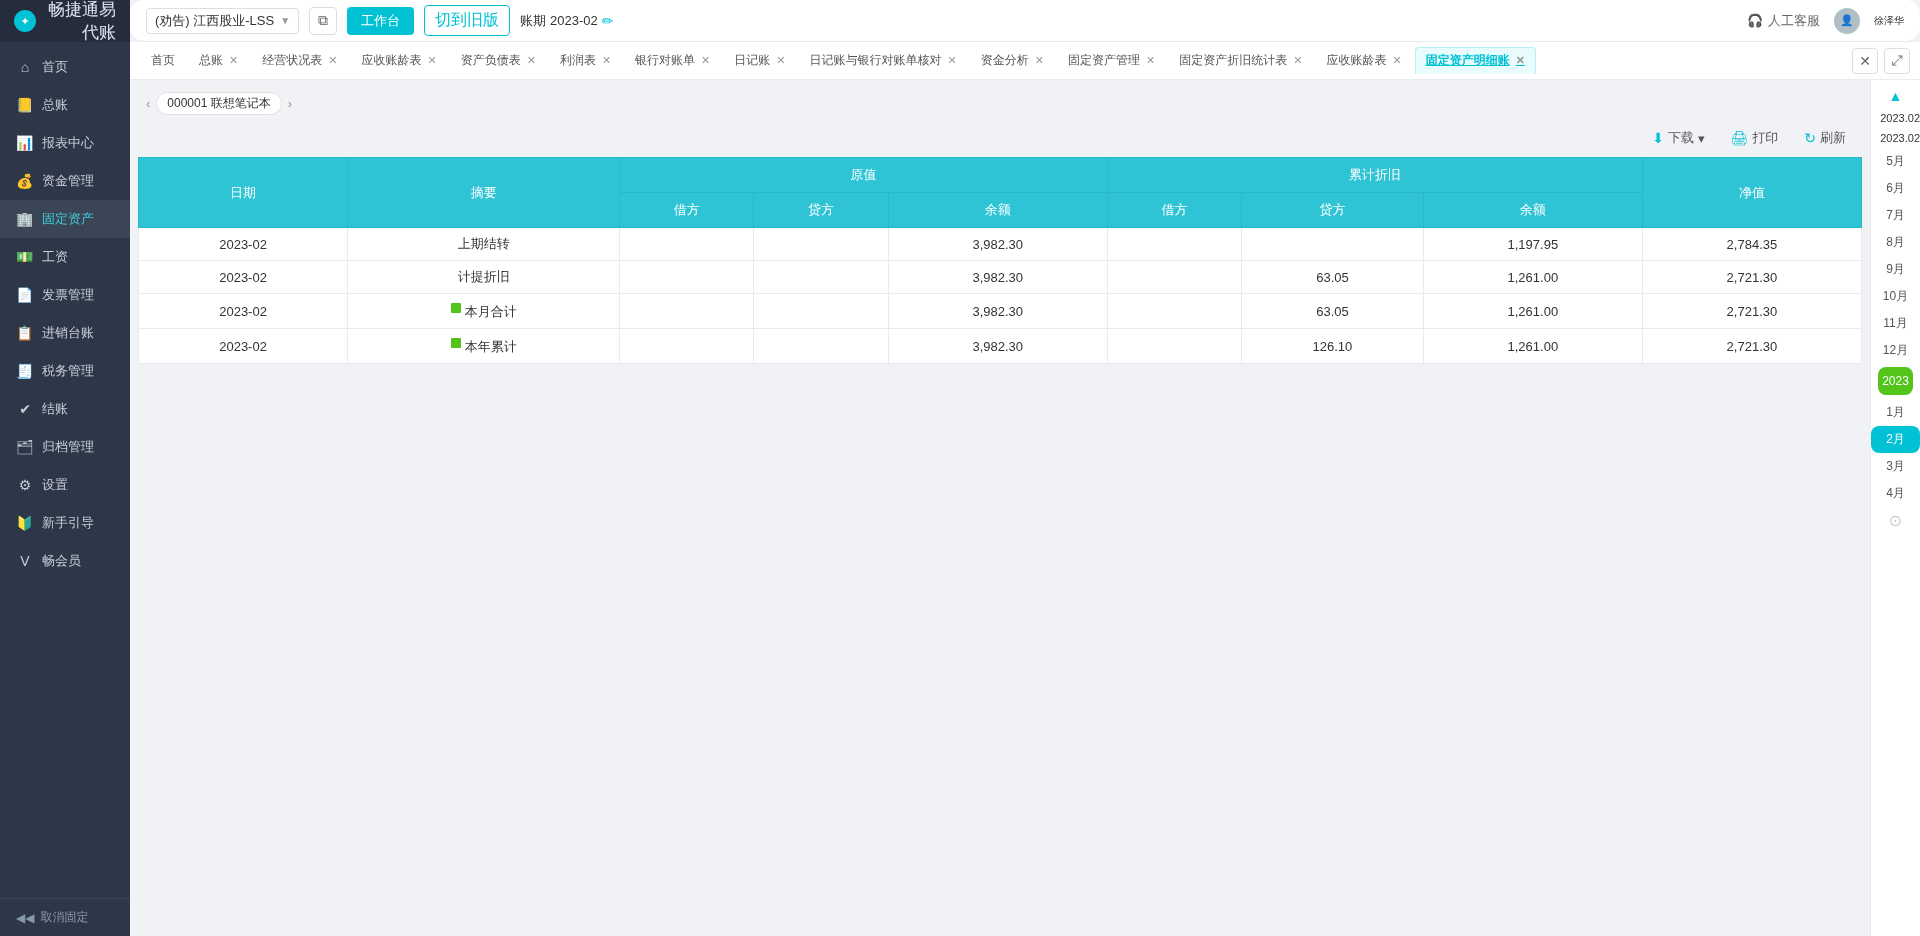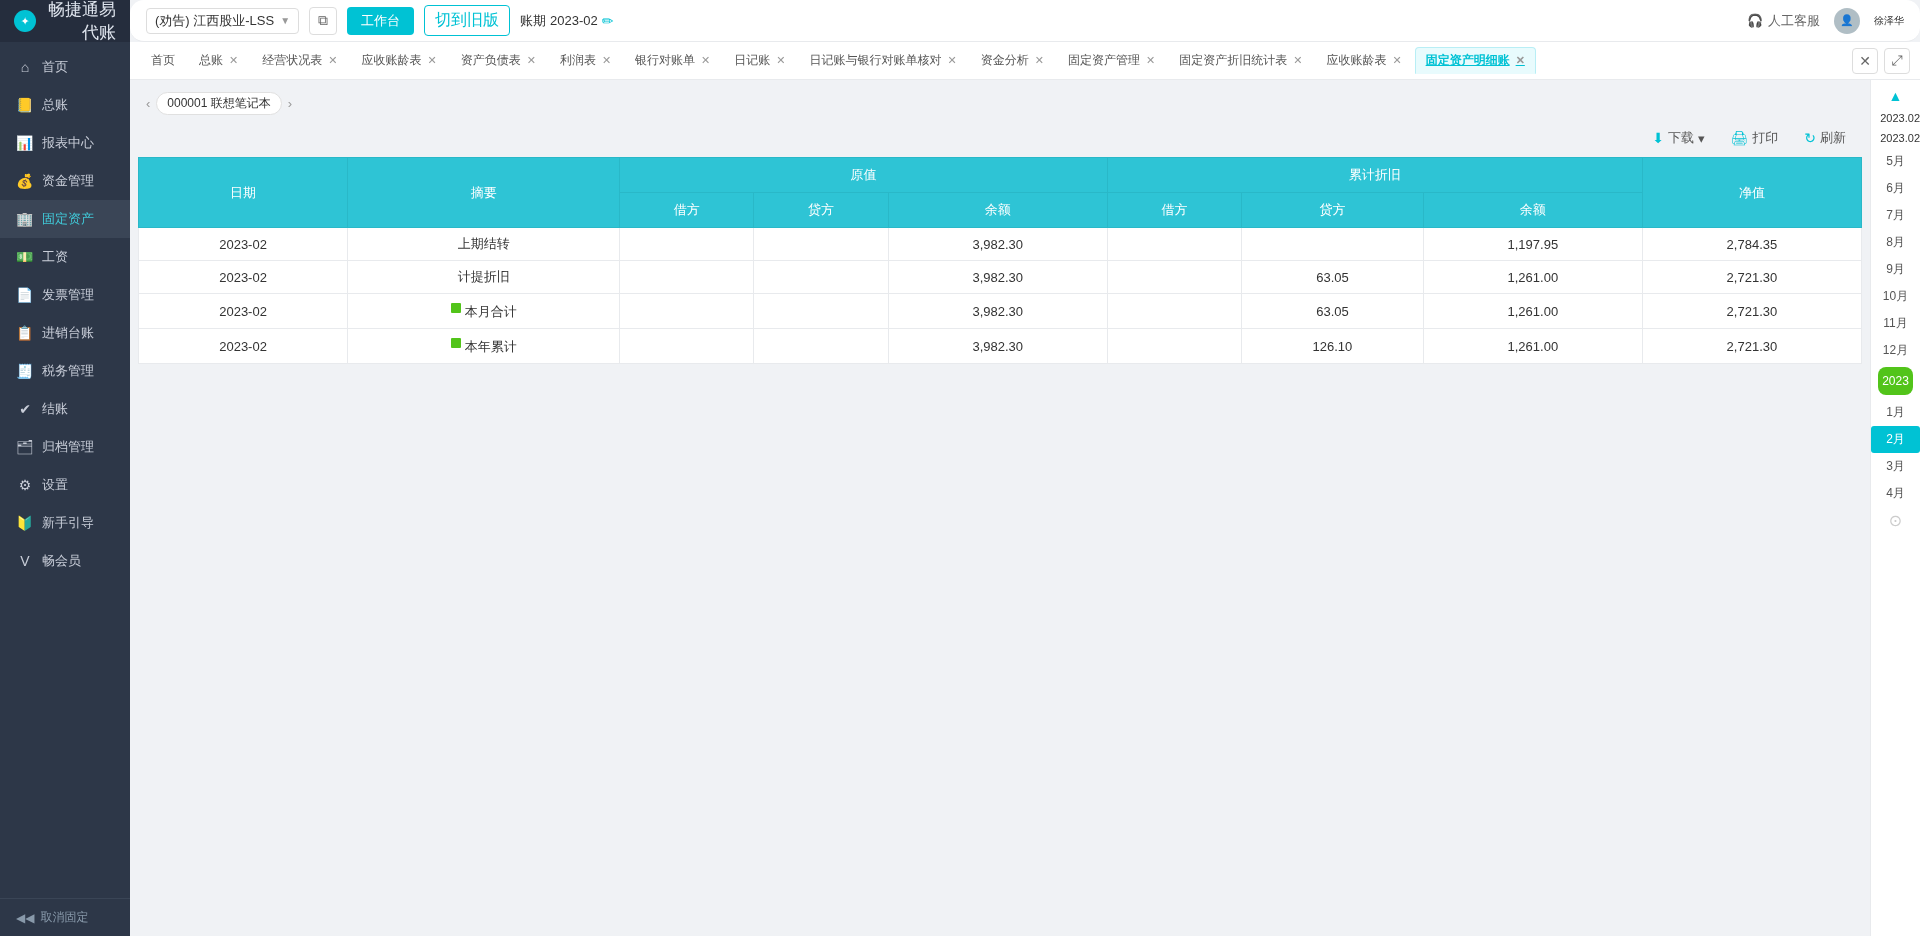--- a/index.html
+++ b/index.html
@@ -216,21 +216,21 @@
     }
     .right-panel-month {
       width: 100%;
       text-align: center;
       padding: 5px 0;
       cursor: pointer;
       color: #555;
       font-size: 12px;
     }
     .right-panel-month.active-month {
-      background: #00c2d4; color: #fff; border-radius: 3px;
+      background: #00c2d4; color: #fff; border-radius: 8px;
     }
     .year-badge {
       display: inline-block;
       background: #52c41a; color: white;
       border-radius: 8px; padding: 7px 4px;
       font-size: 12px; margin-bottom: 1px;
     }
     .up-arrow-btn {
       width: 100%; text-align: center; padding: 4px 0; cursor: pointer; color: #00c2d4; font-size: 14px;
     }

